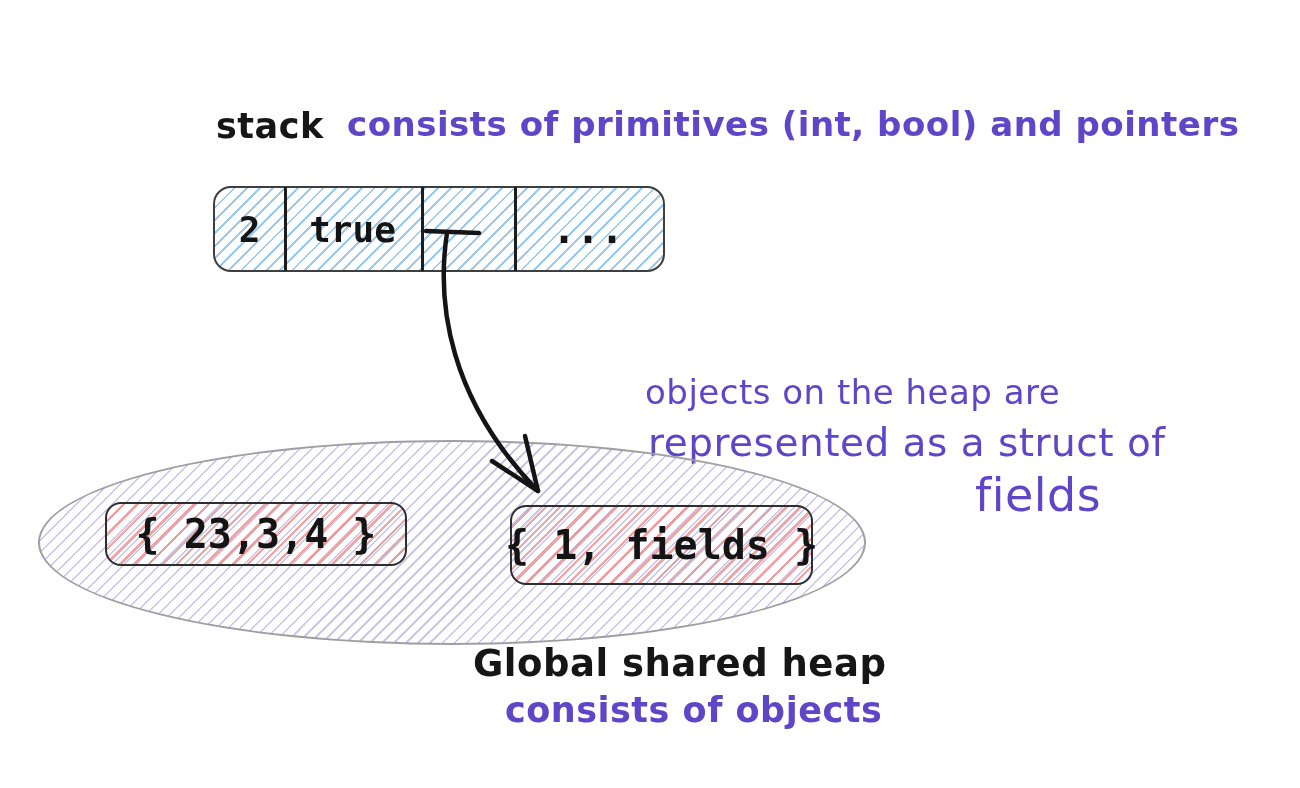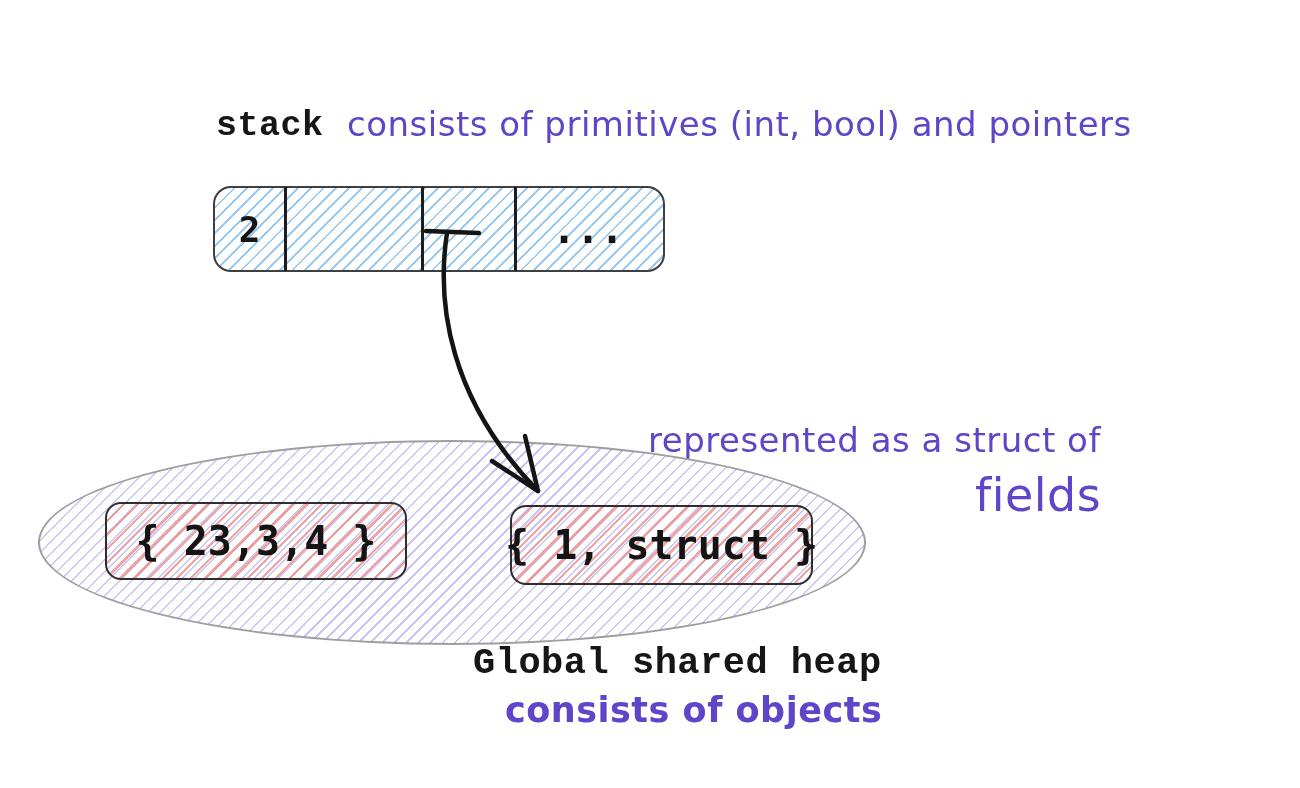--- a/index.html
+++ b/index.html
@@ -9,21 +9,21 @@
     background:#ffffff;
     overflow:hidden;
     font-family:"DejaVu Sans", sans-serif;
   }
   .hand{
     position:absolute;
     white-space:nowrap;
     font-family:"DejaVu Sans", sans-serif;
     letter-spacing:0.5px;
   }
-  .hand.black{color:#161616;font-weight:600;font-family:Liberation Mono, monospace;}
+  .hand.black{color:#161616;font-weight:600;}
   .hand.purple{color:#5f45c8;font-weight:500;}
   .code{
     font-family:"DejaVu Sans Mono", monospace;
     font-weight:700;
     color:#141414;
     white-space:nowrap;
   }
   
   #stack-box{
     position:absolute;
@@ -60,61 +60,63 @@
     position:absolute;
     box-sizing:border-box;
     border:2.5px solid #2e2e2e;
     border-radius:16px;
     background:repeating-linear-gradient(-45deg,
       rgba(238,142,142,0.8) 0px, rgba(238,142,142,0.8) 2.4px,
       transparent 2.4px, transparent 10px);
     display:flex;align-items:center;justify-content:center;
     font-size:40px;
   }
-  #heap-object-1{left:105px;top:502px;width:302px;height:78px;text-align:center;}
+  #heap-object-1{left:105px;top:502px;width:302px;height:64px;text-align:center;}
   #heap-object-2{left:510px;top:505px;width:303px;height:80px;}
   
   #arrow-svg{
     position:absolute;left:0;top:0;width:1300px;height:788px;
     pointer-events:none;
   }
   
   #stack-label        {left:216px;top:106px;font-size:35px;}
-  #stack-note-line1   {left:347px;top:104px;font-size:34px;}
+  #stack-note-line1   {left:347px;top:104px;font-size:34px;font-weight:bold;}
   #stack-note-line2   {left:688px;top:154px;font-size:34px;}
   #heap-note-line1    {left:645px;top:372px;font-size:34px;}
-  #heap-note-line2    {left:648px;top:420px;font-size:34px;}
+  #heap-note-line2    {left:648px;top:420px;font-size:39px;}
   #heap-note-line3    {left:975px;top:468px;font-size:46px;}
   #heap-label         {left:473px;top:642px;font-size:37px;}
   #heap-sublabel      {left:505px;top:690px;font-size:35px;font-weight:bold;}
 </style>
 </head>
 <body>
 
 <div id="canvas">
 
   <span id="stack-label" class="hand black">stack</span>
   <span id="stack-note-line1" class="hand purple">consists of primitives (int, bool) and pointers</span>
 
   <div id="stack-box">
     <div class="stack-divider" style="left:69px"></div>
     <div class="stack-divider" style="left:206px"></div>
     <div class="stack-divider" style="left:299px"></div>
 
     <div class="stack-cell-text code" style="left:0;width:69px">2</div>
+    <div class="stack-cell-text code" style="left:69px;width:137px">true</div>
     <div class="stack-cell-text code" style="left:299px;width:148px;font-size:40px">...</div>
   </div>
 
+  <span id="heap-note-line1" class="hand purple">objects on the heap are</span>
   <span id="heap-note-line2" class="hand purple">represented as a struct of</span>
   <span id="heap-note-line3" class="hand purple">fields</span>
 
   <div id="heap-ellipse"></div>
 
   <div id="heap-object-1" class="heap-object code">{ 23,3,4 }</div>
-  <div id="heap-object-2" class="heap-object code">{ 1, struct }</div>
+  <div id="heap-object-2" class="heap-object code">{ 1, fields }</div>
 
   <span id="heap-label" class="hand black">Global shared heap</span>
   <span id="heap-sublabel" class="hand purple">consists of objects</span>
 
   <svg id="arrow-svg" viewBox="0 0 1300 788" xmlns="http://www.w3.org/2000/svg">
     <g stroke="#141414" stroke-width="4.5" fill="none" stroke-linecap="round" stroke-linejoin="round">
 
       <path d="M 426 231 L 479 233"></path>
 
       <path d="M 447 233 C 436 305, 450 400, 537 490"></path>

